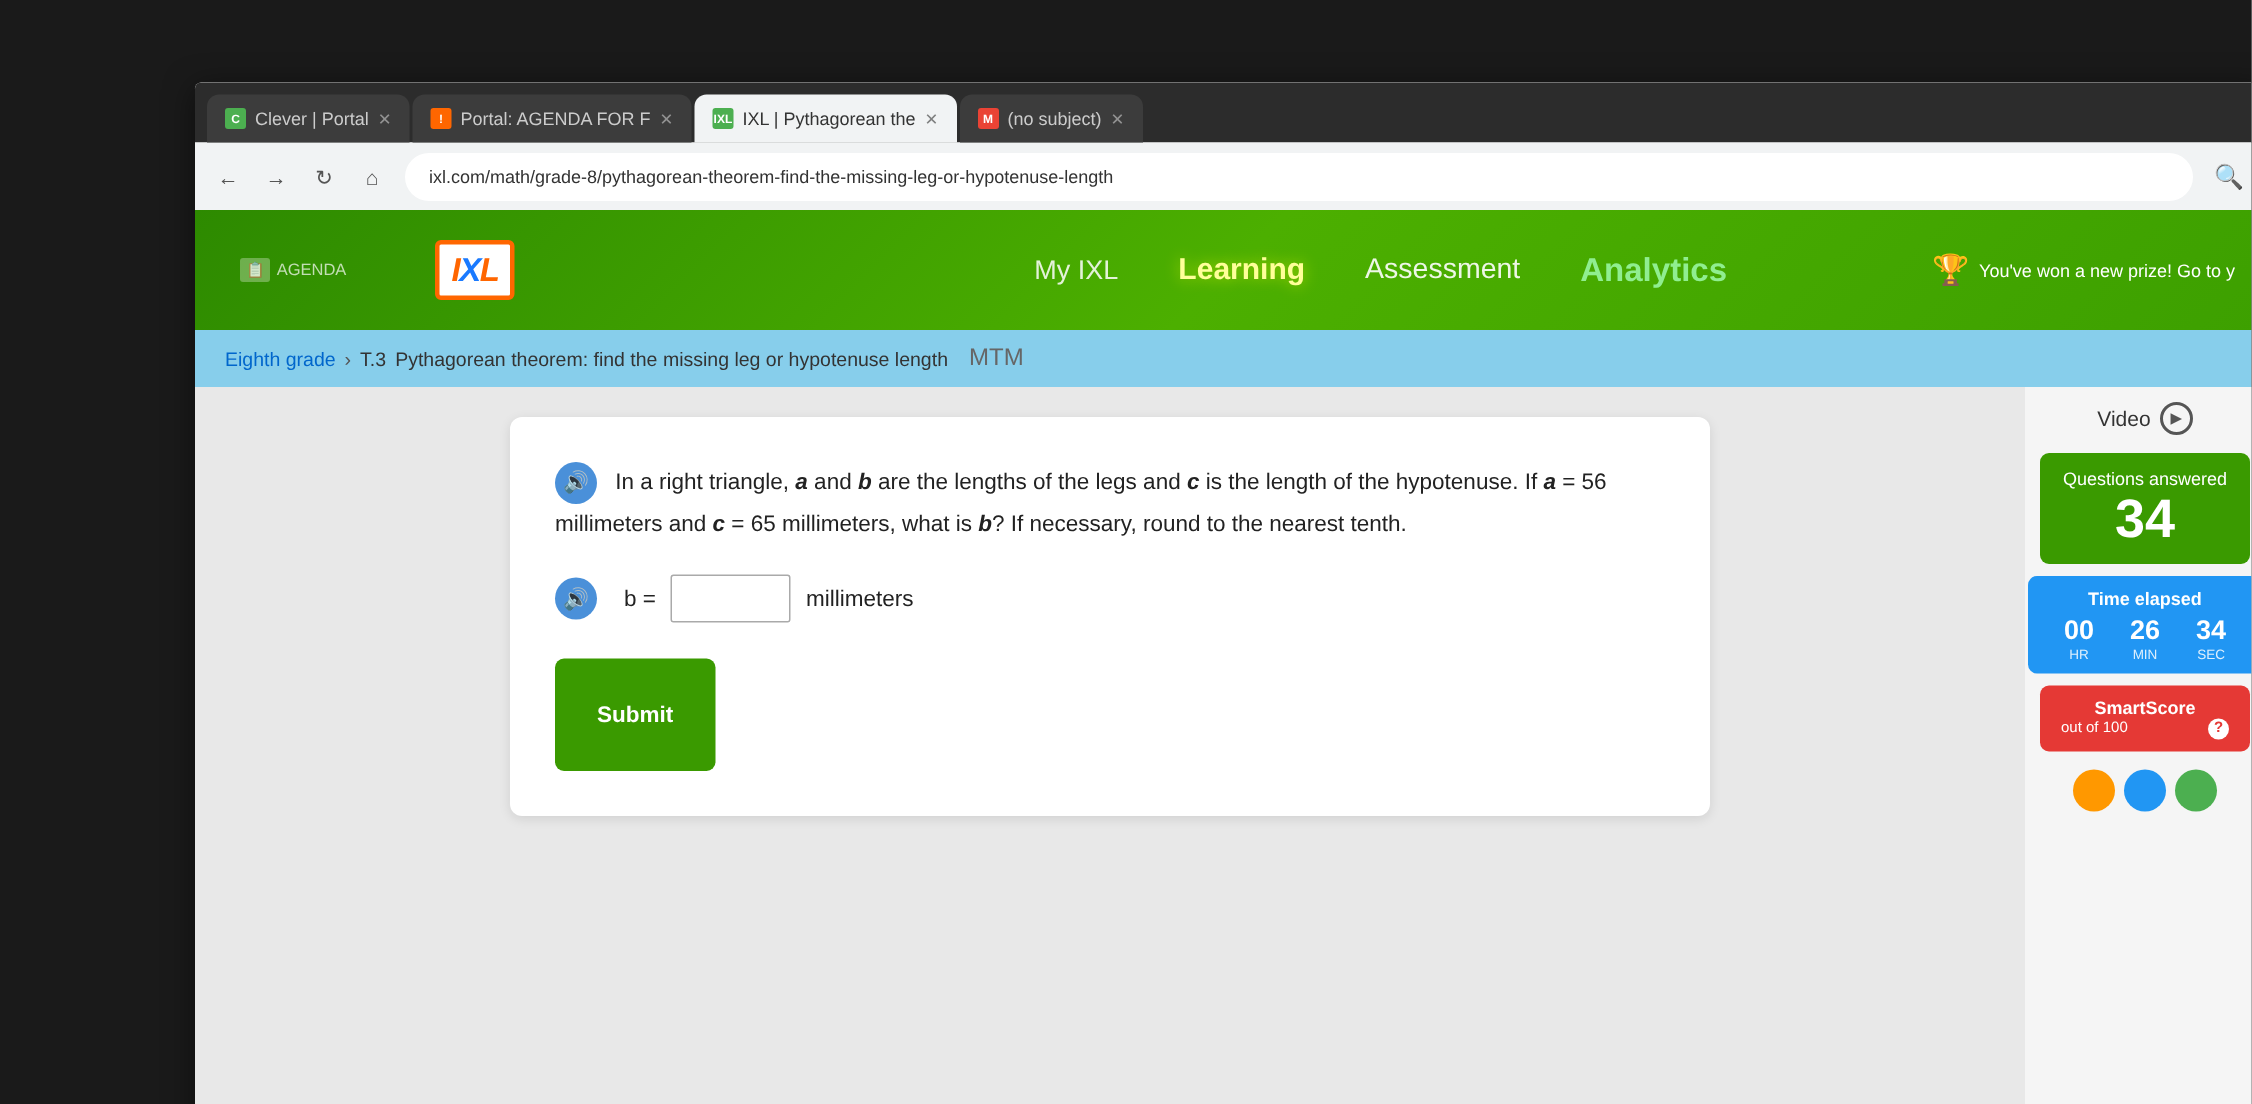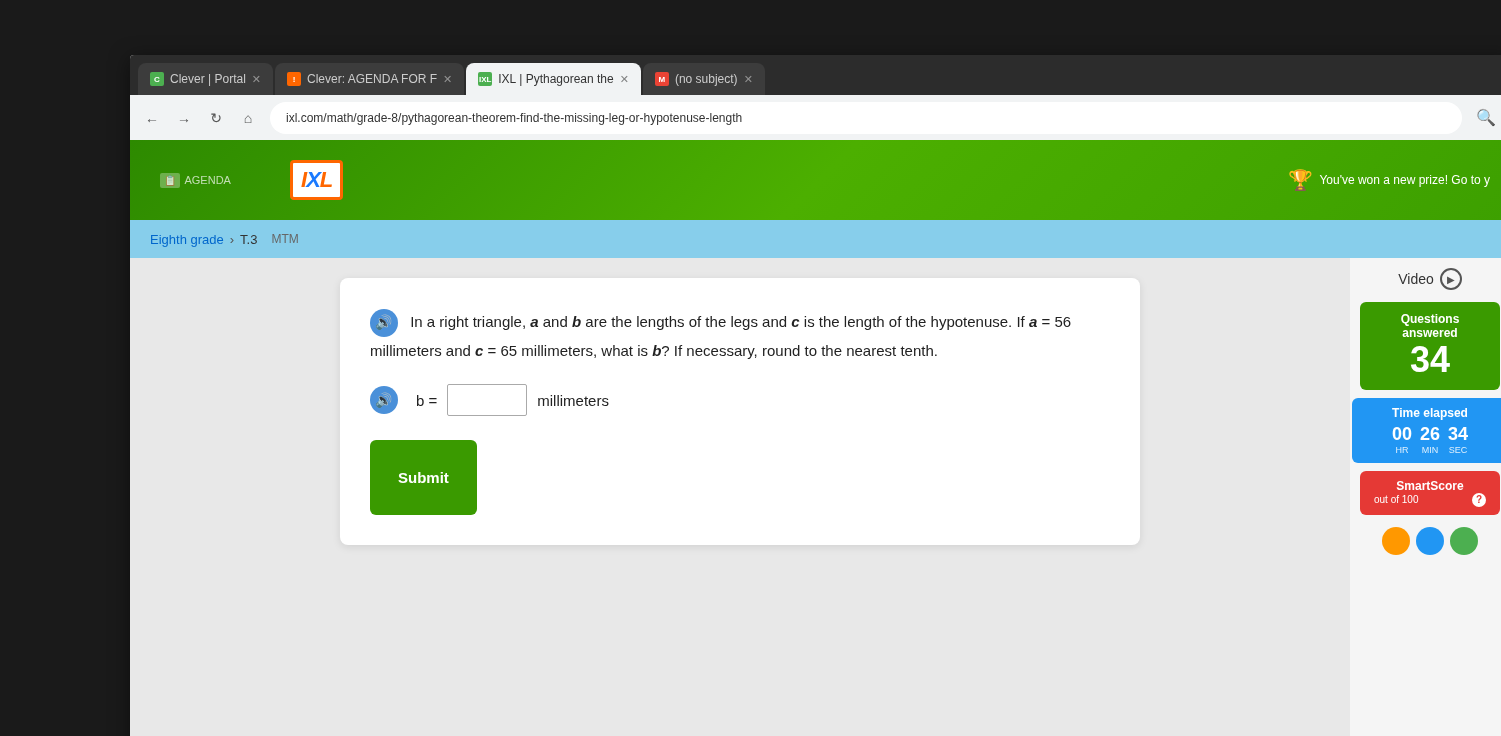--- a/index.html
+++ b/index.html
@@ -285,21 +285,21 @@
     .questions-answered-box {
       background: #3a9a00;
       color: white;
       border-radius: 6px;
       padding: 10px 14px;
       text-align: center;
       width: 140px;
     }
     .qa-label {
       font-size: 12px;
-      font-weight: bold;
+      font-weight: normal;
     }
     .qa-number {
       font-size: 36px;
       font-weight: 900;
       line-height: 1.1;
     }
 
     .time-elapsed-box {
       background: #2196f3;
       color: white;
@@ -308,21 +308,21 @@
       text-align: center;
       width: 156px;
     }
     .te-label {
       font-size: 12px;
       font-weight: bold;
     }
     .time-display {
       display: flex;
       justify-content: center;
-      gap: 8px;
+      gap: 24px;
       margin-top: 4px;
     }
     .time-unit {
       text-align: center;
     }
     .time-val {
       font-size: 18px;
       font-weight: 900;
     }
     .time-lbl {
@@ -401,21 +401,21 @@
     <div class="tab-bar">
 
       <div class="tab">
         <div class="tab-favicon">C</div>
         <span>Clever | Portal</span>
         <span class="tab-close">✕</span>
       </div>
 
       <div class="tab">
         <div class="tab-favicon orange">!</div>
-        <span>Clever: AGENDA FOR F</span>
+        <span>Portal: AGENDA FOR F</span>
         <span class="tab-close">✕</span>
       </div>
 
       <div class="tab active">
         <div class="tab-favicon" style="background:#4caf50;">IXL</div>
         <span>IXL | Pythagorean the</span>
         <span class="tab-close">✕</span>
       </div>
 
       <div class="tab">
@@ -443,32 +443,39 @@
           <span>AGENDA</span>
         </span>
       </div>
 
       <div style="position:absolute;left:160px;top:50%;transform:translateY(-50%);">
         <div class="ixl-logo">
           <span style="color:#ff6600;font-style:italic;">I</span><span style="color:#1a7aff;font-style:italic;">X</span><span style="color:#ff6600;font-style:italic;">L</span>
         </div>
       </div>
 
+      <div class="nav-links" style="margin-left:120px;">
+        <a class="nav-link">My IXL</a>
+        <a class="nav-link active" style="color:#ffff99;text-shadow:0 0 10px rgba(255,255,0,0.5);">Learning</a>
+        <a class="nav-link" style="color:rgba(255,255,255,0.9);font-size:19px;">Assessment</a>
+        <a class="nav-link analytics">Analytics</a>
+      </div>
 
       <div class="prize-banner" style="position:absolute;right:20px;top:50%;transform:translateY(-50%);">
         <span class="trophy-icon">🏆</span>
         <span style="font-size:12px;">You've won a new prize! Go to y</span>
       </div>
     </div>
 
     <div class="breadcrumb-bar">
       <a style="color:#0066cc;cursor:pointer;text-decoration:none;">Eighth grade</a>
       <span class="breadcrumb-sep">›</span>
       <span>T.3</span>
-      <span style="margin-left:8px;color:#666;font-size:12px;">MTM</span>
+      <span>Pythagorean theorem: find the missing leg or hypotenuse length</span>
+      <span style="margin-left:8px;color:#666;font-size:16px;">MTM</span>
     </div>
 
     <div class="content-area">
 
       <div class="main-content">
 
         <div class="question-card">
 
           
           <div class="question-text">

